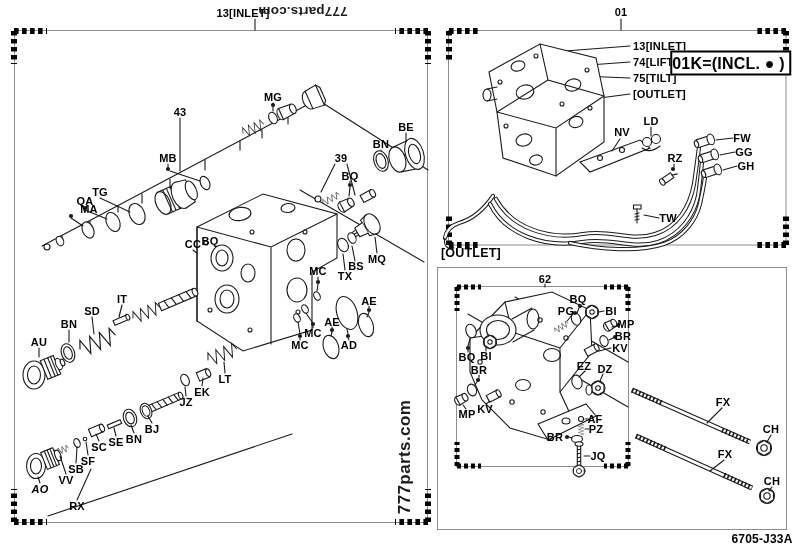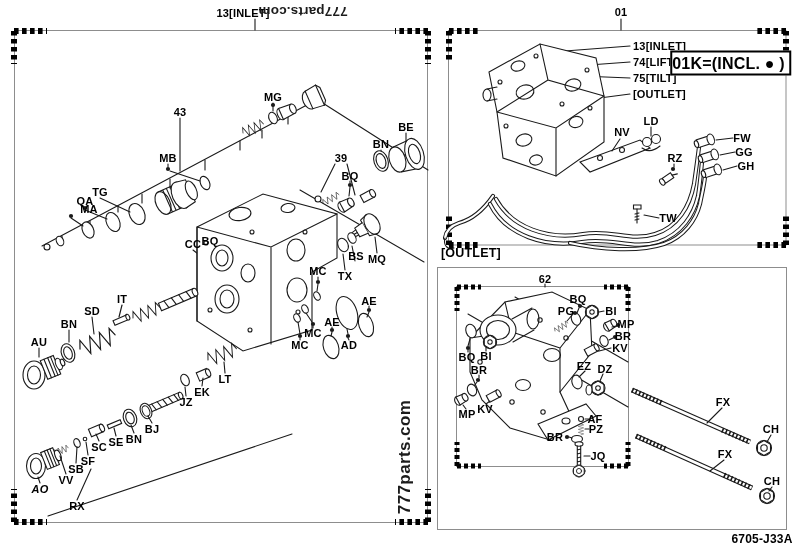--- a/index.html
+++ b/index.html
@@ -432,21 +432,21 @@
       <div class="lbl" style="left: 100px; top: 192px;">TG</div>
       <div class="lbl" style="left: 85px; top: 201px;">QA</div>
       <div class="lbl" style="left: 89px; top: 209px;">MA</div>
       <div class="lbl" style="left: 406px; top: 127px;">BE</div>
       <div class="lbl" style="left: 381px; top: 144px;">BN</div>
       <div class="lbl" style="left: 341px; top: 158px;">39</div>
       <div class="lbl" style="left: 350px; top: 176px;">BQ</div>
       <div class="lbl" style="left: 193px; top: 244px;">CC</div>
       <div class="lbl" style="left: 210px; top: 241px;">BQ</div>
       <div class="lbl" style="left: 318px; top: 271px;">MC</div>
-      <div class="lbl" style="left: 356px; top: 256px;">BS</div>
+      <div class="lbl" style="left: 356px; top: 266px;">BS</div>
       <div class="lbl" style="left: 345px; top: 276px;">TX</div>
       <div class="lbl" style="left: 377px; top: 259px;">MQ</div>
       <div class="lbl" style="left: 369px; top: 301px;">AE</div>
       <div class="lbl" style="left: 332px; top: 322px;">AE</div>
       <div class="lbl" style="left: 313px; top: 333px;">MC</div>
       <div class="lbl" style="left: 300px; top: 345px;">MC</div>
       <div class="lbl" style="left: 349px; top: 345px;">AD</div>
       <div class="lbl" style="left: 122px; top: 299px;">IT</div>
       <div class="lbl" style="left: 92px; top: 311px;">SD</div>
       <div class="lbl" style="left: 69px; top: 324px;">BN</div>

